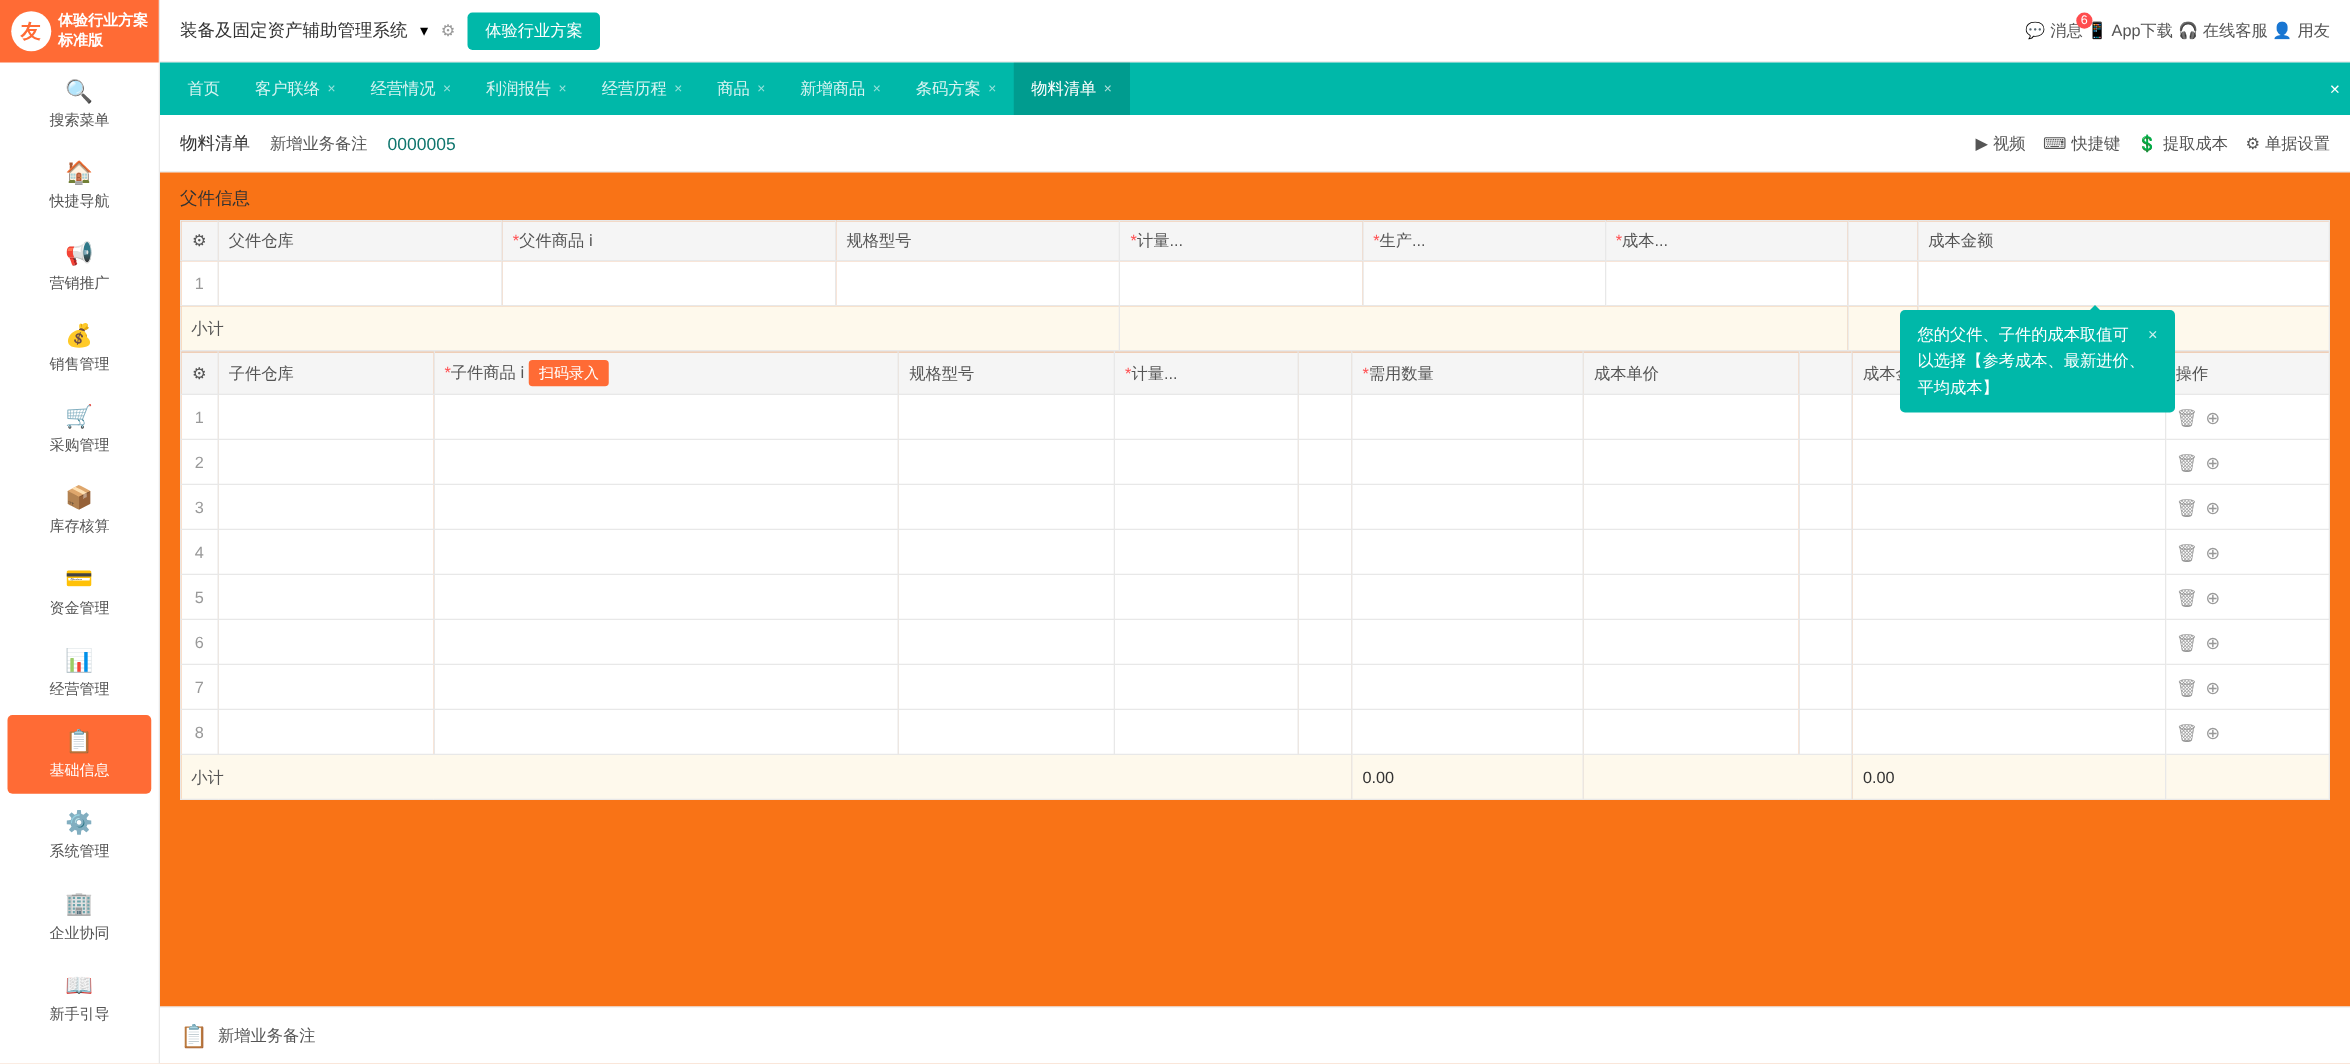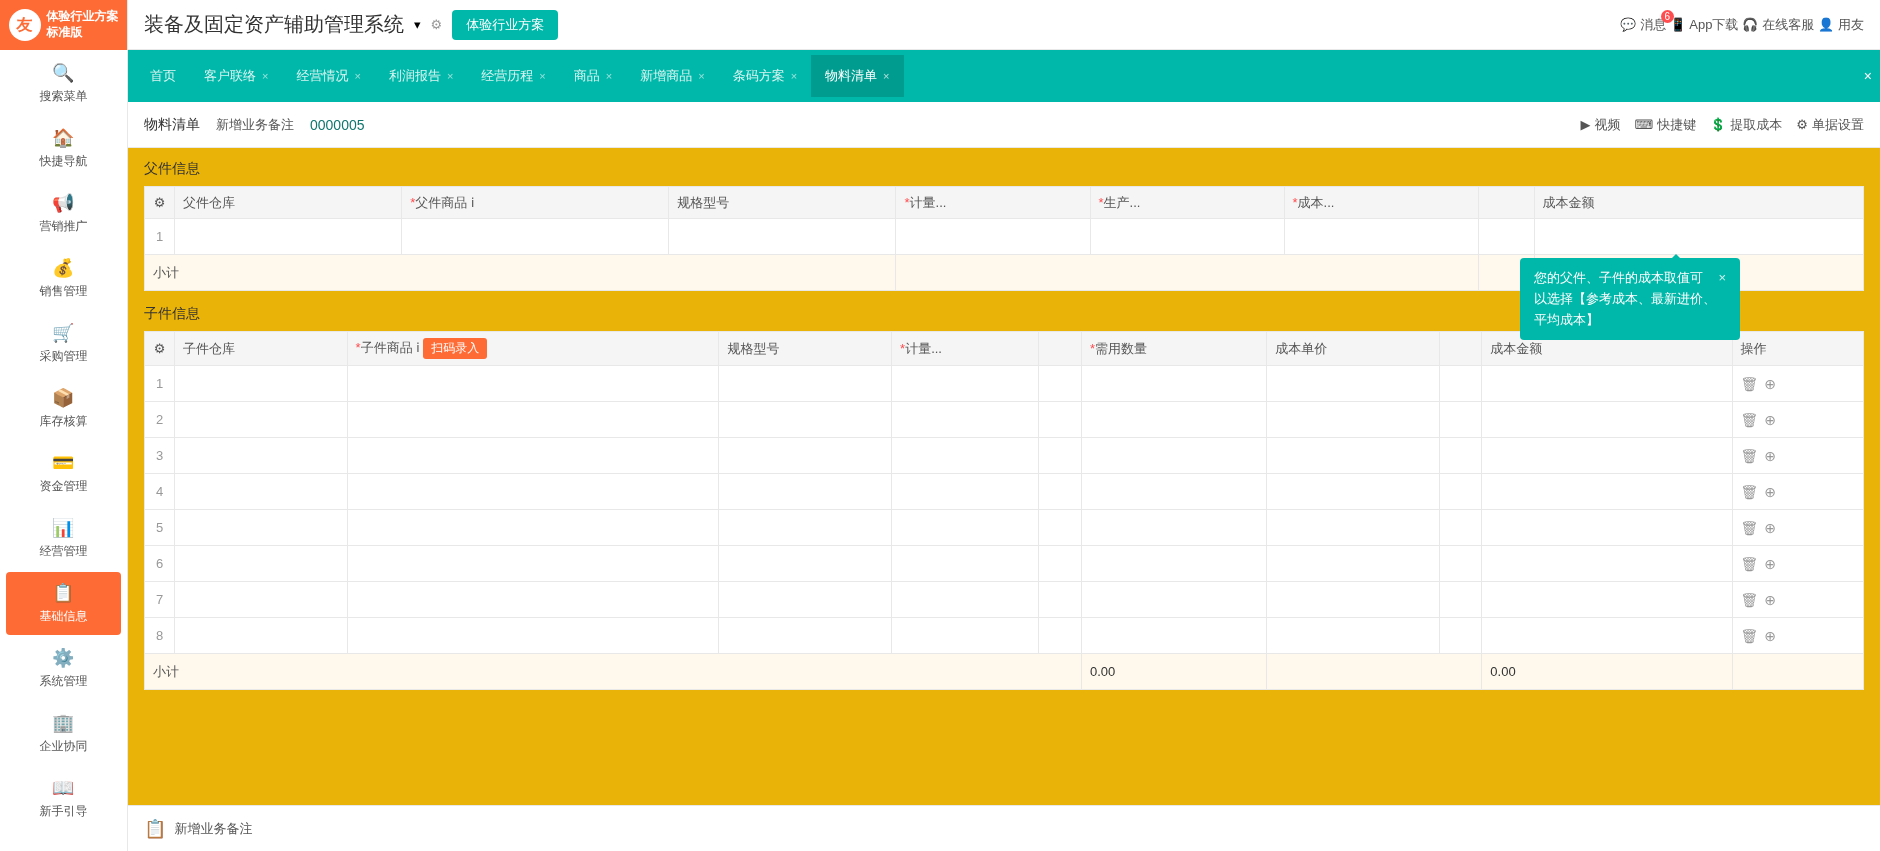--- a/index.html
+++ b/index.html
@@ -62,40 +62,40 @@
     .top-header {
       background: #fff;
       height: 50px;
       display: flex;
       align-items: center;
       justify-content: space-between;
       padding: 0 16px;
       border-bottom: 1px solid #e8e8e8;
     }
     .top-header-left { display: flex; align-items: center; gap: 10px; }
-    .system-title { font-size: 20px; color: #333; }
+    .system-title { font-size: 14px; color: #333; }
     .top-header-btn {
       background: #00b8a9;
       color: white;
       border: none;
       padding: 6px 14px;
       border-radius: 4px;
       cursor: pointer;
       font-size: 13px;
     }
     .top-header-right { display: flex; align-items: center; gap: 4px; color: #555; font-size: 13px; }
     .badge-btn { position: relative; cursor: pointer; }
     .badge { position: absolute; top: -6px; right: -8px; background: #ff4d4f; color: white; border-radius: 10px; font-size: 10px; padding: 1px 4px; }
 
     
     .nav-tabs {
       background: #00b8a9;
       display: flex;
       align-items: center;
-      height: 52px;
+      height: 42px;
       padding: 0 8px;
     }
     .nav-tab {
       color: rgba(255,255,255,0.85);
       padding: 0 14px;
       height: 42px;
       display: flex;
       align-items: center;
       cursor: pointer;
       font-size: 13px;
@@ -114,21 +114,21 @@
       align-items: center;
       gap: 16px;
       border-bottom: 1px solid #e8e8e8;
     }
     .sub-toolbar-title { font-size: 14px; font-weight: 500; color: #333; }
     .sub-toolbar-code { color: #0f766e; font-size: 14px; }
     .sub-toolbar-right { margin-left: auto; display: flex; align-items: center; gap: 14px; font-size: 13px; color: #555; }
     .sub-toolbar-btn { display: flex; align-items: center; gap: 4px; cursor: pointer; }
 
     
-    .page-content { flex: 1; overflow-y: auto; background: #eab308; padding: 12px 16px; position: relative; }
+    .page-content { flex: 1; overflow-y: auto; background: #f97316; padding: 12px 16px; position: relative; }
 
     
     .section-title { font-size: 14px; font-weight: 500; color: #333; margin-bottom: 8px; }
 
     
     .data-table { width: 100%; border-collapse: collapse; font-size: 13px; }
     .data-table th, .data-table td { border: 1px solid #e8e8e8; padding: 6px 8px; text-align: left; white-space: nowrap; }
     .data-table th { background: #f5f5f5; color: #555; font-weight: normal; }
     .data-table td { background: #fff; color: #333; height: 36px; }
     .data-table tr.subtotal td { background: #fef9ec; font-weight: 500; }
@@ -381,21 +381,20 @@
         </tr>
         <tr class="subtotal">
           <td colspan="4" style="color:#555;padding-left:8px;">小计</td>
           <td colspan="3"></td>
           <td></td>
           <td class="col-amount-val">0.00</td>
         </tr>
       </tbody>
     </table>
 
-    <div class="section-title" style="margin-top:14px;">子件信息</div>
     <table class="data-table">
       <thead>
         <tr>
           <th style="text-align:center;">⚙</th>
           <th>子件仓库</th>
           <th>
             <span class="required-star">*</span>子件商品 ℹ
             <button class="scan-btn">扫码录入</button>
           </th>
           <th>规格型号</th>

